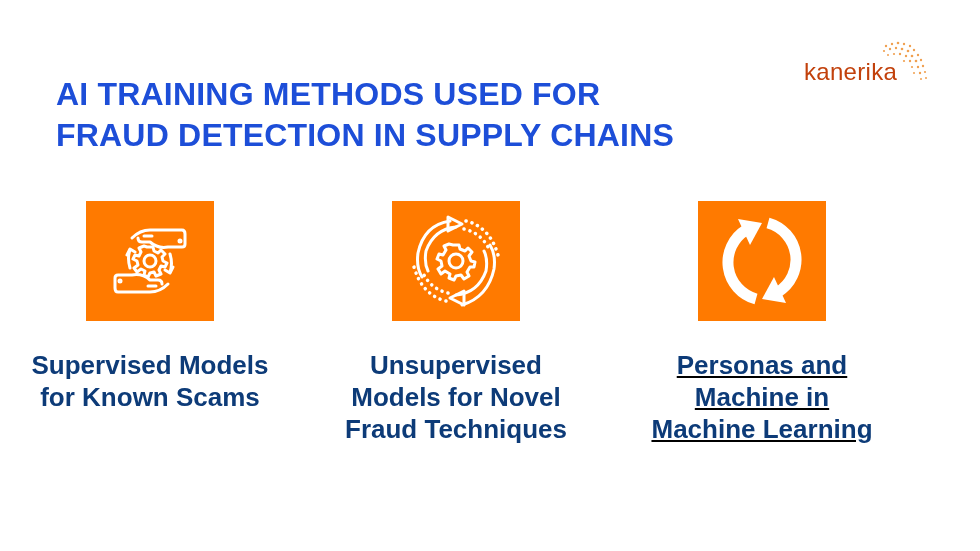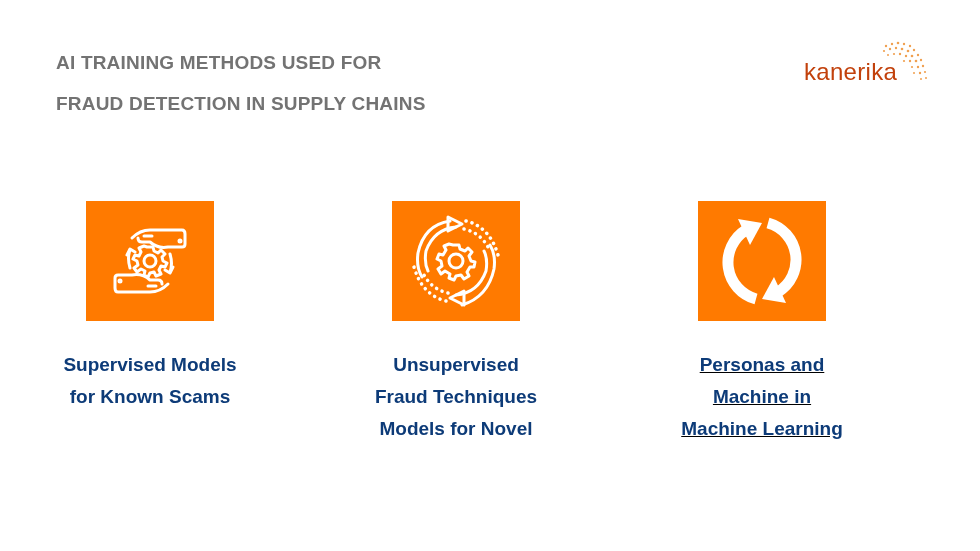--- a/index.html
+++ b/index.html
@@ -1,38 +1,38 @@
 <!DOCTYPE html>
 <html><head>
 <meta charset="utf-8">
 <style>
   html, body { margin: 0; padding: 0; }
   body {
     width: 980px; height: 551px; background: #ffffff; position: relative; overflow: hidden;
     font-family: "Liberation Sans", "DejaVu Sans", sans-serif;
   }
   .title {
-    position: absolute; left: 56px; top: 42px;
-    color: #737373; font-weight: 700; font-size: 19px; line-height: 41px;
+    position: absolute; left: 56px; top: 74px;
+    color: #1d4ed8; font-weight: 700; font-size: 32px; line-height: 41px;
     letter-spacing: 0.2px;
   }
   .title div { white-space: nowrap; }
   .logo { position: absolute; left: 800px; top: 36px; width: 130px; height: 54px; }
   .logo-text {
     position: absolute; left: 4px; top: 22px; color: #c2410c;
     font-size: 24px; font-weight: 400; letter-spacing: 0.3px;
   }
   .logo-dots { position: absolute; left: 66px; top: 2px; }
   .card { position: absolute; width: 240px; text-align: center; }
   .tile {
     width: 128px; height: 120px; background: #ff7a00; margin: 0 auto;
     display: flex; align-items: center; justify-content: center;
   }
   .label {
-    margin-top: 28px; color: #0d3b78; font-weight: 700; font-size: 19px; line-height: 32px;
+    margin-top: 28px; color: #0d3b78; font-weight: 700; font-size: 26px; line-height: 32px;
   }
   .label div { white-space: nowrap; }
 </style>
 </head>
 <body>
 
 <div class="title">
   <div>AI TRAINING METHODS USED FOR</div>
   <div>FRAUD DETECTION IN SUPPLY CHAINS</div>
 </div>
@@ -115,22 +115,22 @@
         <path d="M42 82 Q24 78 16 60"></path>
       </g>
       <g transform="translate(50,50)">
         <circle r="7"></circle>
         <path d="M-3 -16 L3 -16 L4 -12 L9 -10 L12 -13 L16 -9 L13 -5 L15 0 L19 1 L18 6 L14 6 L11 11 L13 15 L8 18 L5 14 L0 15 L-2 19 L-7 17 L-6 13 L-11 10 L-15 13 L-18 8 L-14 5 L-15 0 L-19 -2 L-17 -7 L-13 -6 L-10 -11 L-12 -15 L-7 -17 Z"></path>
       </g>
     </svg>
   </div>
   <div class="label">
     <div>Unsupervised</div>
+    <div>Models for Novel</div>
     <div>Fraud Techniques</div>
-    <div>Models for Novel</div>
   </div>
 </div>
 
 <div class="card" style="left:642px; top:201px;text-decoration:underline;">
   <div class="tile">
     <svg width="100" height="100" viewBox="0 0 100 100" fill="none" stroke="#fff" stroke-width="11">
       <path d="M44 88 A38 38 0 0 1 34 19"></path>
       <path d="M56 12 A38 38 0 0 1 66 81"></path>
       <path d="M26 8 L50 12 L38 34 Z" fill="#fff" stroke="none"></path>
       <path d="M74 92 L50 88 L62 66 Z" fill="#fff" stroke="none"></path>

